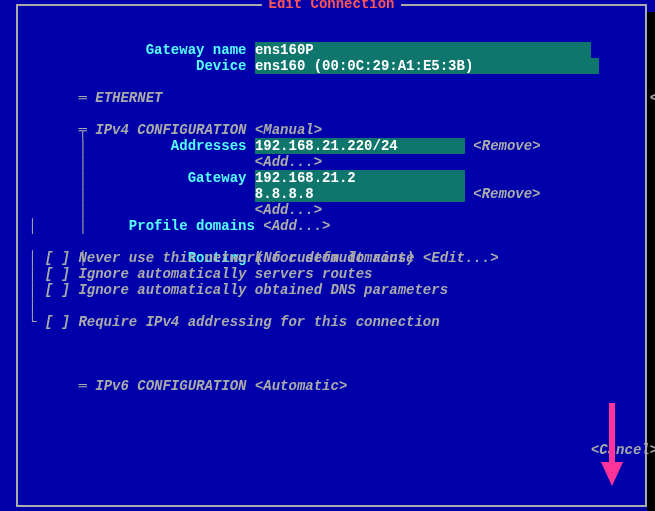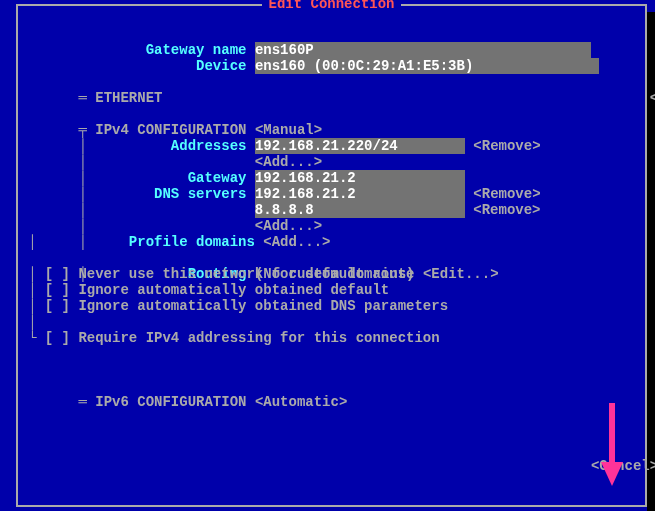--- a/index.html
+++ b/index.html
@@ -46,23 +46,23 @@
     background: #0000aa;
     color: #ff5555;
     padding: 0 6px;
     display: inline-block;
   }
   .row {
     white-space: pre;
     height: 16px;
   }
   .cyan { color: #55ffff; }
-  .grey { color: #aaaaaa; }
+  .grey { color: #aaaaaa; font-style: italic; }
   .field {
-    background: #737373;
+    background: #0f766e;
     color: #ffffff;
     display: inline-block;
   }
   .okbtn {
     background: #ff0000;
     color: #ffffff;
   }
   .arrow {
     position: absolute;
     right: 28px;
@@ -106,41 +106,38 @@
     </div>
     <div class="row">
       <span class="grey">│</span><span class="grey">                    </span><span class="grey">&lt;Add...&gt;</span>
     </div>
 
     <div class="row">
       <span class="grey">│</span><span class="cyan">            <span>Gateway</span> </span><span class="field"><span>192.168.21.2</span>             </span>
     </div>
 
     <div class="row">
-      <span class="grey">│</span><span class="cyan">        <span>DNS servers</span> </span><span class="field"><span>192.168.21.2</span>             </span><span class="grey"> </span><span class="grey">&lt;Remove&gt;</span>
-    </div>
-    <div class="row">
       <span class="grey">│</span><span class="grey">                    </span><span class="field"><span>8.8.8.8</span>                  </span><span class="grey"> </span><span class="grey">&lt;Remove&gt;</span>
     </div>
     <div class="row">
       <span class="grey">│</span><span class="grey">                    </span><span class="grey">&lt;Add...&gt;</span>
     </div>
 
     <div class="row">
       <span class="grey">│</span><span class="cyan">     <span>Profile domains</span> </span><span class="grey">&lt;Add...&gt;</span>
     </div>
 
     <div class="row"><span class="grey">│</span></div>
 
     <div class="row">
       <span class="grey">│</span><span class="cyan">            <span>Routing</span> </span><span class="grey">(No custom domains)</span><span class="grey"> </span><span class="grey">&lt;Edit...&gt;</span>
     </div>
 
     <div class="row"><span class="grey">│</span><span class="grey"> </span><span class="grey">[ ] Never use this network for default route</span></div>
-    <div class="row"><span class="grey">│</span><span class="grey"> </span><span class="grey">[ ] Ignore automatically obtained default</span></div>
+    <div class="row"><span class="grey">│</span><span class="grey"> </span><span class="grey">[ ] Ignore automatically servers routes</span></div>
     <div class="row"><span class="grey">│</span><span class="grey"> </span><span class="grey">[ ] Ignore automatically obtained DNS parameters</span></div>
     <div class="row"><span class="grey">│</span></div>
     <div class="row"><span class="grey">└</span><span class="grey"> </span><span class="grey">[ ] Require IPv4 addressing for this connection</span></div>
 
     <div class="row"></div>
     <div class="row"></div>
 
     <div class="row">
       <span class="grey"><span>═</span> <span>IPv6 CONFIGURATION</span> </span><span class="grey">&lt;Automatic&gt;</span><span class="grey">                                     </span><span class="grey">&lt;Show&gt;</span>
     </div>

